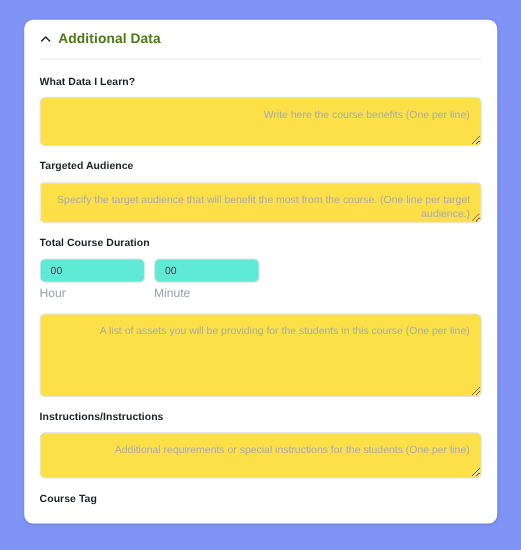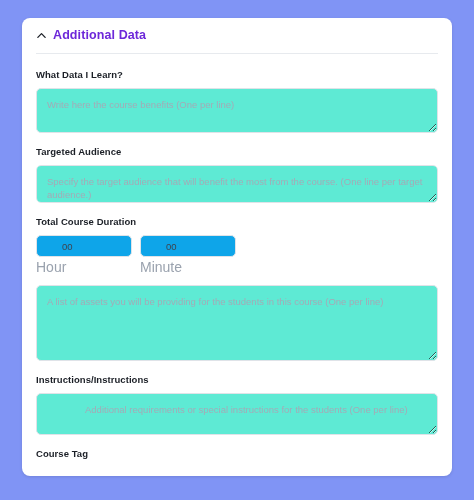--- a/index.html
+++ b/index.html
@@ -43,21 +43,21 @@
     height: 11px;
     margin-right: 6px;
     margin-top: 2px;
     flex: 0 0 auto;
     display: block;
   }
   .chevron-up svg { display: block; }
   .card-title {
     font-size: 12.5px;
     font-weight: bold;
-    color: #6d28d9;
+    color: #4d7c0f;
     letter-spacing: 0.1px;
     line-height: 14px;
   }
   .divider {
     height: 1px;
     background: #e7eaee;
     margin: 7px 14px 0 14px;
   }
   .card-body {
     padding: 0 14px 12px 14px;
@@ -73,58 +73,59 @@
   }
   .field-block { margin-top: 13px; }
   .field-block:first-child { margin-top: 15px; }
 
   .txt {
     width: 100%;
     box-sizing: border-box;
     margin-top: 7px;
     border: 1px solid #dfe3e8;
     border-radius: 5px;
-    background: #5eead4;
+    background: #fde047;
     font-family: "Liberation Sans", sans-serif;
     font-size: 9.5px;
     color: #3d4450;
     padding: 9px 10px;
     resize: vertical;
     outline: none;
     display: block;
     line-height: 13px;
+    text-align: right;
   }
   .txt::placeholder { color: #a3abb6; }
   .txt-learn    { height: 45px; }
   .txt-audience { height: 38px; }
   .txt-materials{ height: 76px; }
   .txt-reqs     { height: 42px; padding-left: 48px; }
 
   .duration-row {
     display: flex;
     margin-top: 7px;
     gap: 8px;
   }
   .duration-col { width: 96px; }
   .num-input {
     width: 96px;
     height: 22px;
     box-sizing: border-box;
     border: 1px solid #dfe3e8;
     border-radius: 5px;
-    background: #0ea5e9;
+    background: #5eead4;
     font-family: "Liberation Sans", sans-serif;
     font-size: 9.5px;
     color: #3d4450;
-    padding: 0 25px;
+    padding: 0 9px;
     outline: none;
     display: block;
   }
   .unit-caption {
-    font-size: 14px;
+    font-size: 11px;
     color: #9aa2ae;
     margin-top: 5px;
     line-height: 10px;
   }
 </style>
 </head>
 <body>
 
 <div class="page">
 

